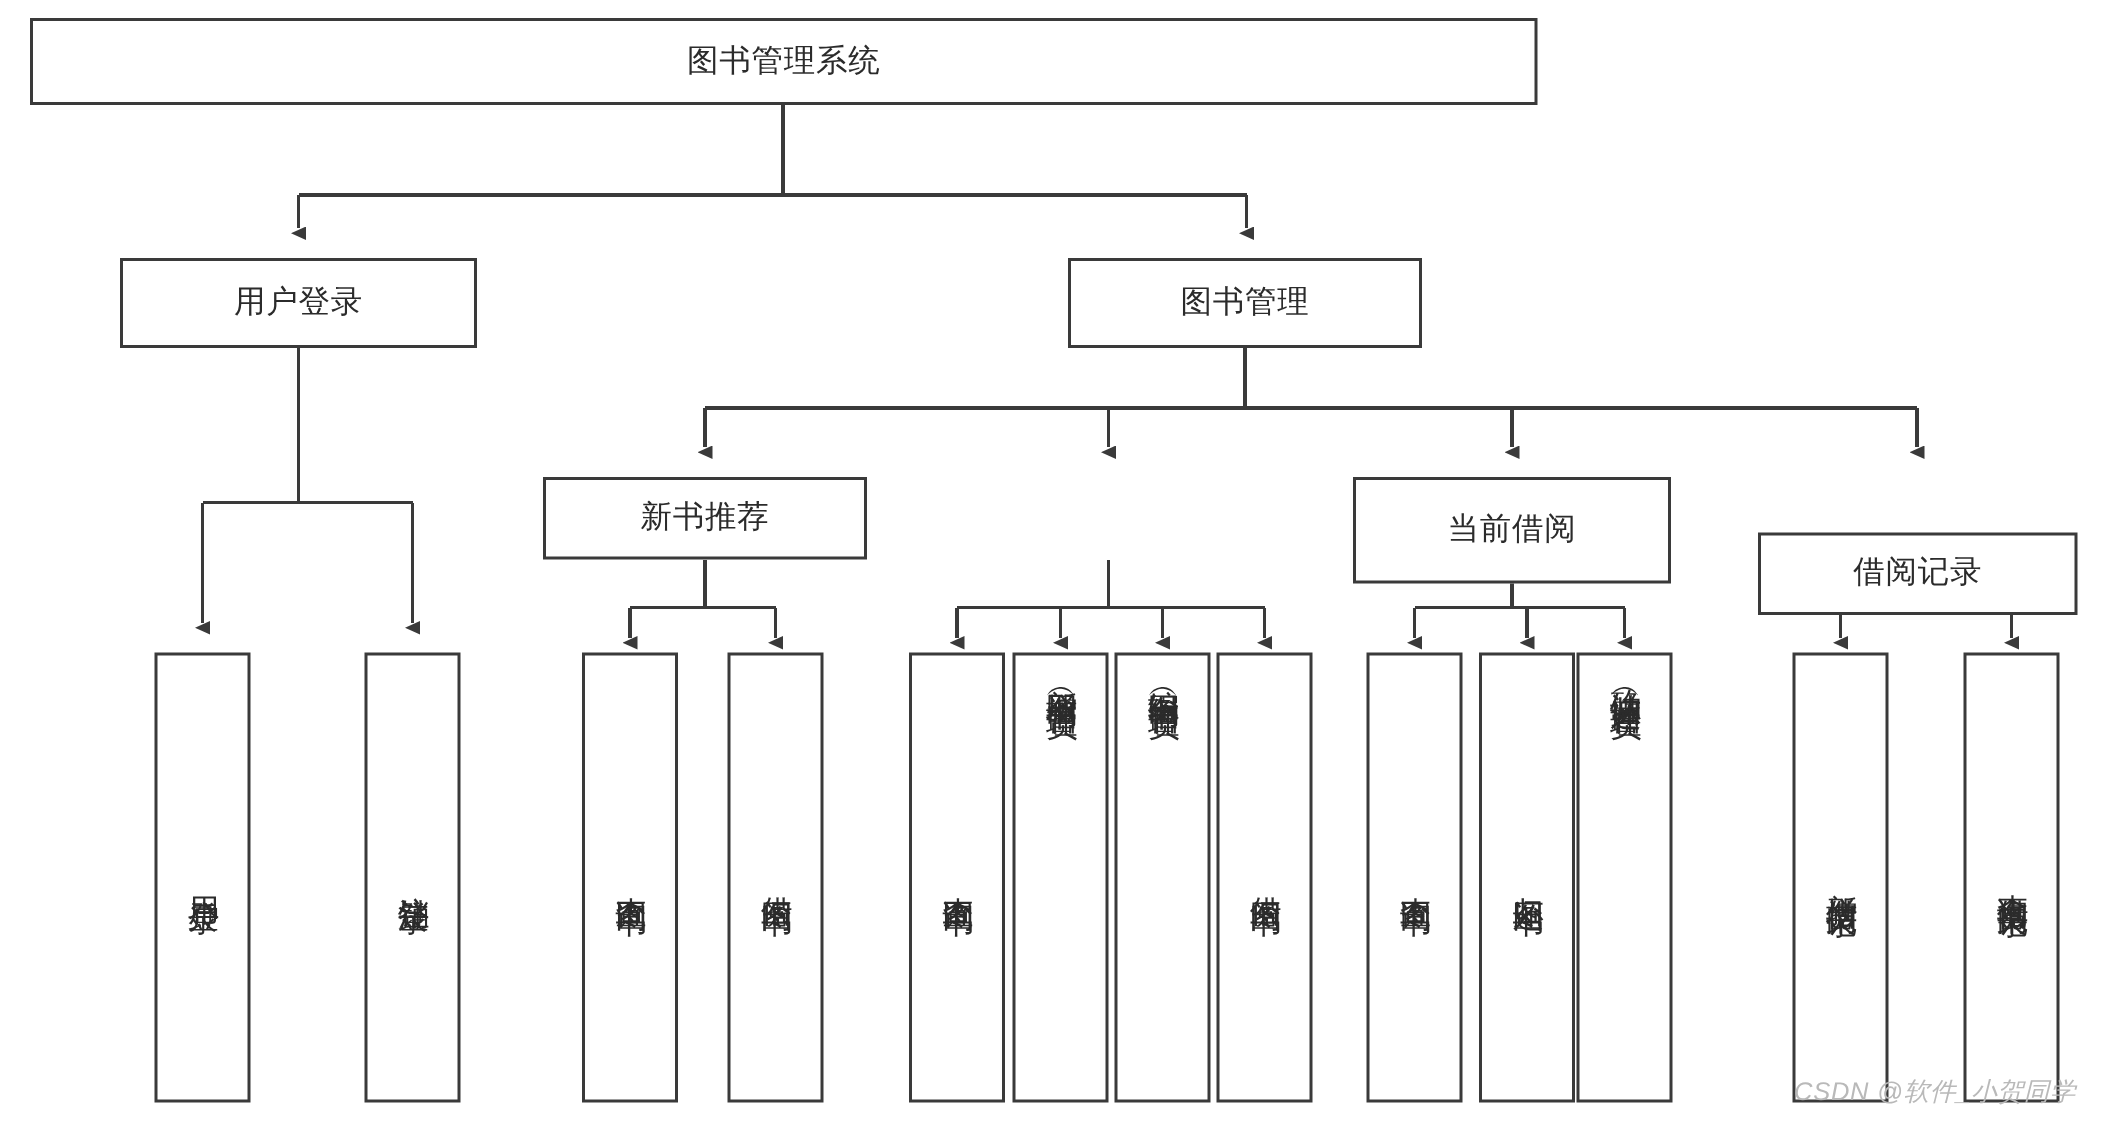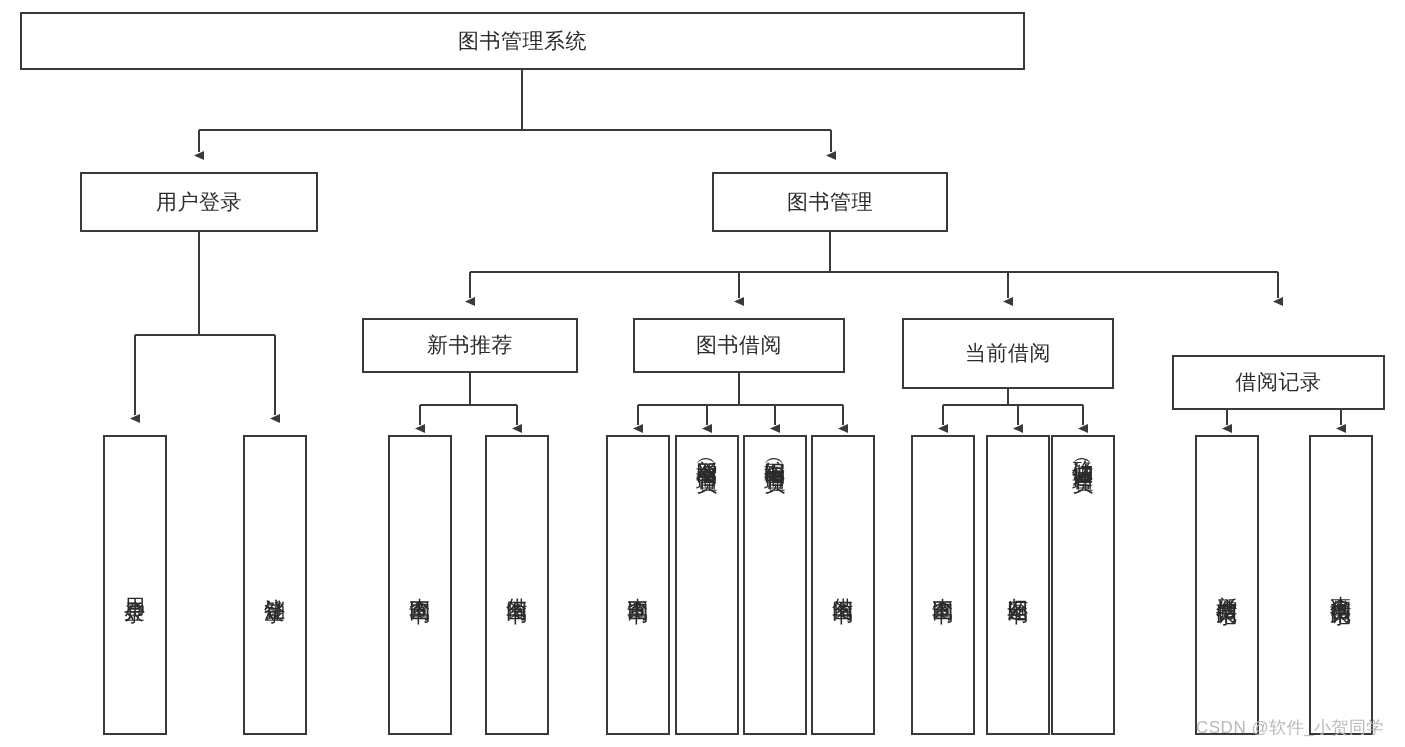--- a/index.html
+++ b/index.html
@@ -64,20 +64,21 @@
   .node.vert.mid {
     align-items: center;
     padding-top: 0;
   }
   .watermark {
     position: absolute;
     font-size: 17px;
     color: #b9b9b9;
     white-space: nowrap;
     letter-spacing: 0.5px;
+    font-style: italic;
   }
 </style>
 </head>
 <body>
 
 <div id="canvas">
 
   <svg id="wires" viewBox="0 0 1405 747" width="1405" height="747" xmlns="http://www.w3.org/2000/svg">
     <defs>
       <marker id="arrowhead" markerWidth="9" markerHeight="10" refX="1" refY="5" orient="auto" markerUnits="userSpaceOnUse">
@@ -137,23 +138,20 @@
   <div class="node horiz" style="left: 80px; top: 172px; width: 238px; height: 60px;">
     <span class="label">用户登录</span>
   </div>
   <div class="node horiz" style="left: 712px; top: 172px; width: 236px; height: 60px;">
     <span class="label">图书管理</span>
   </div>
 
   <div class="node horiz" style="left: 362px; top: 318px; width: 216px; height: 55px;">
     <span class="label">新书推荐</span>
   </div>
-  <div class="node horiz" style="left: 633px; top: 318px; width: 212px; height: 55px;">
-    <span class="label">图书借阅</span>
-  </div>
   <div class="node horiz" style="left: 902px; top: 318px; width: 212px; height: 71px;">
     <span class="label">当前借阅</span>
   </div>
   <div class="node horiz" style="left: 1172px; top: 318px; width: 213px; height: 55px; margin-top: 37px;">
     <span class="label">借阅记录</span>
   </div>
 
   <div class="node vert mid" style="left: 103px; top: 435px; width: 64px; height: 300px;">
     <span class="label">用户登录</span>
   </div>

